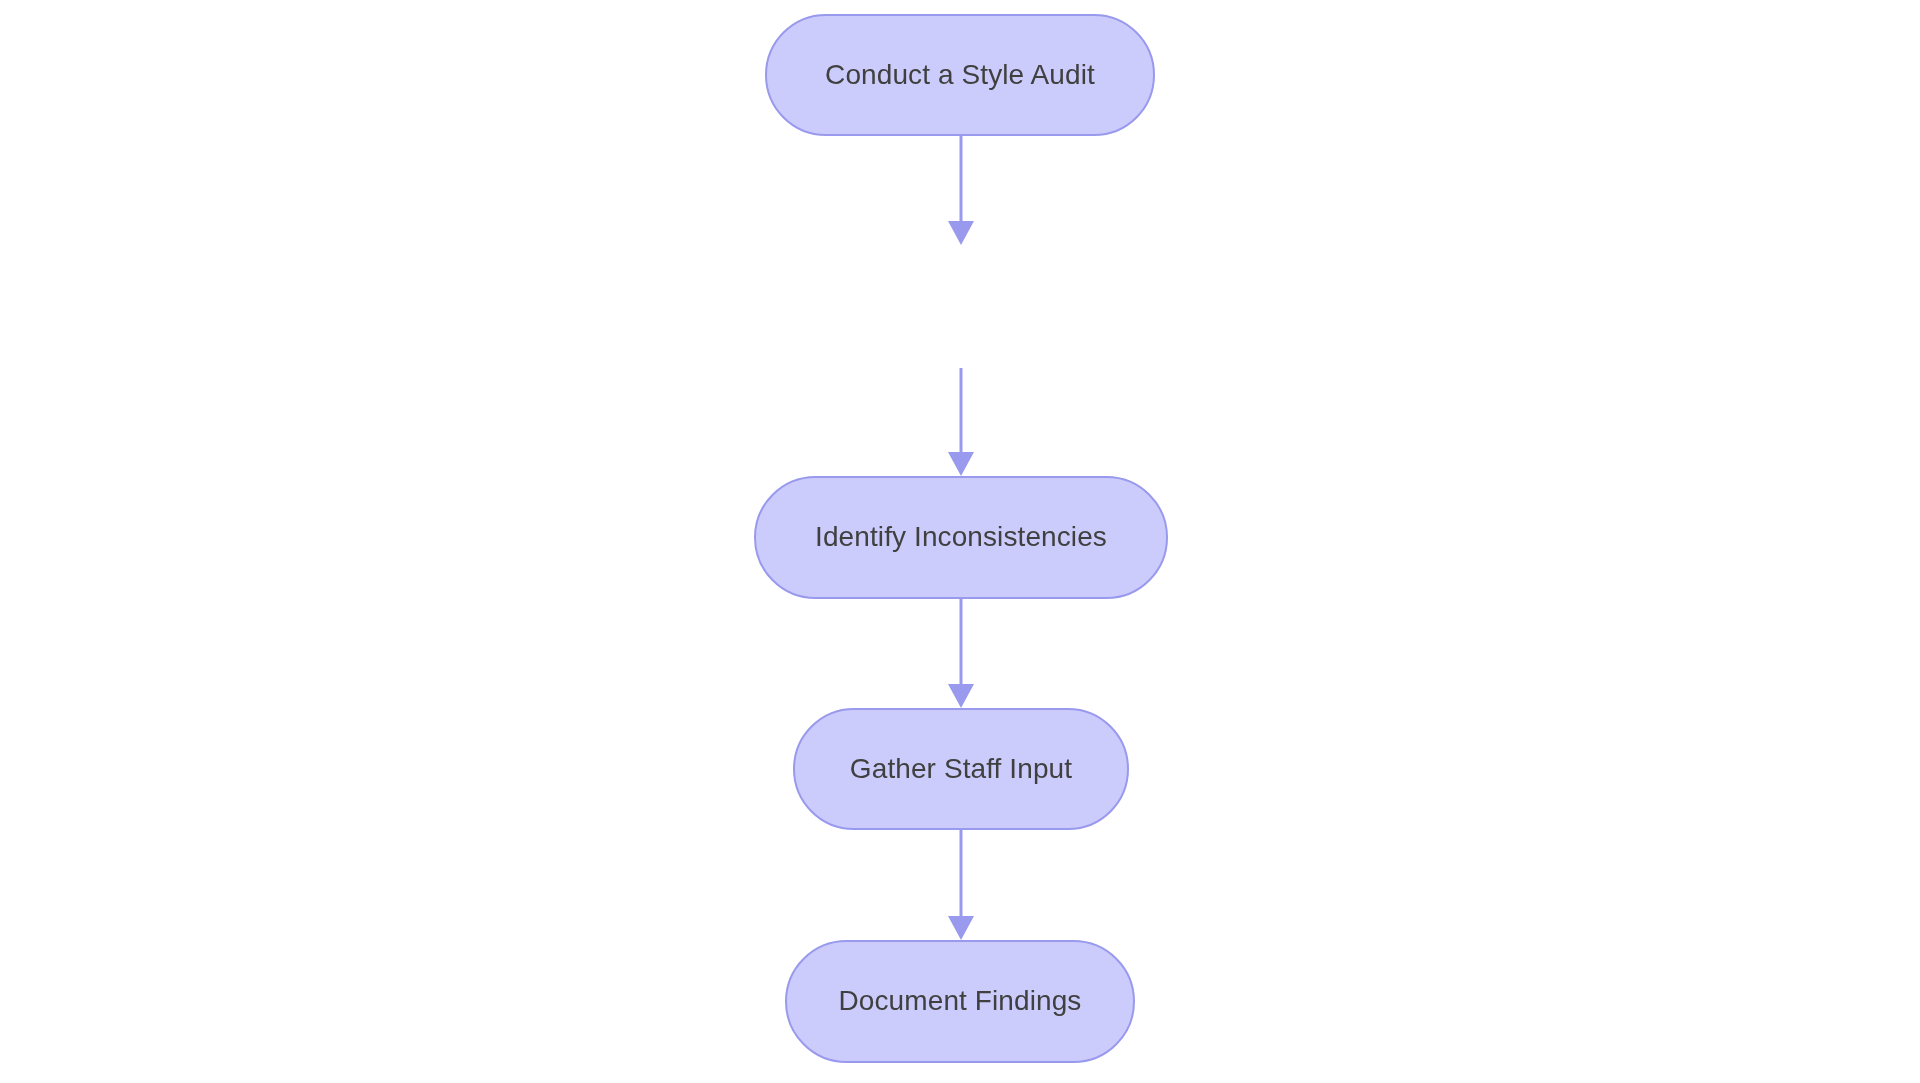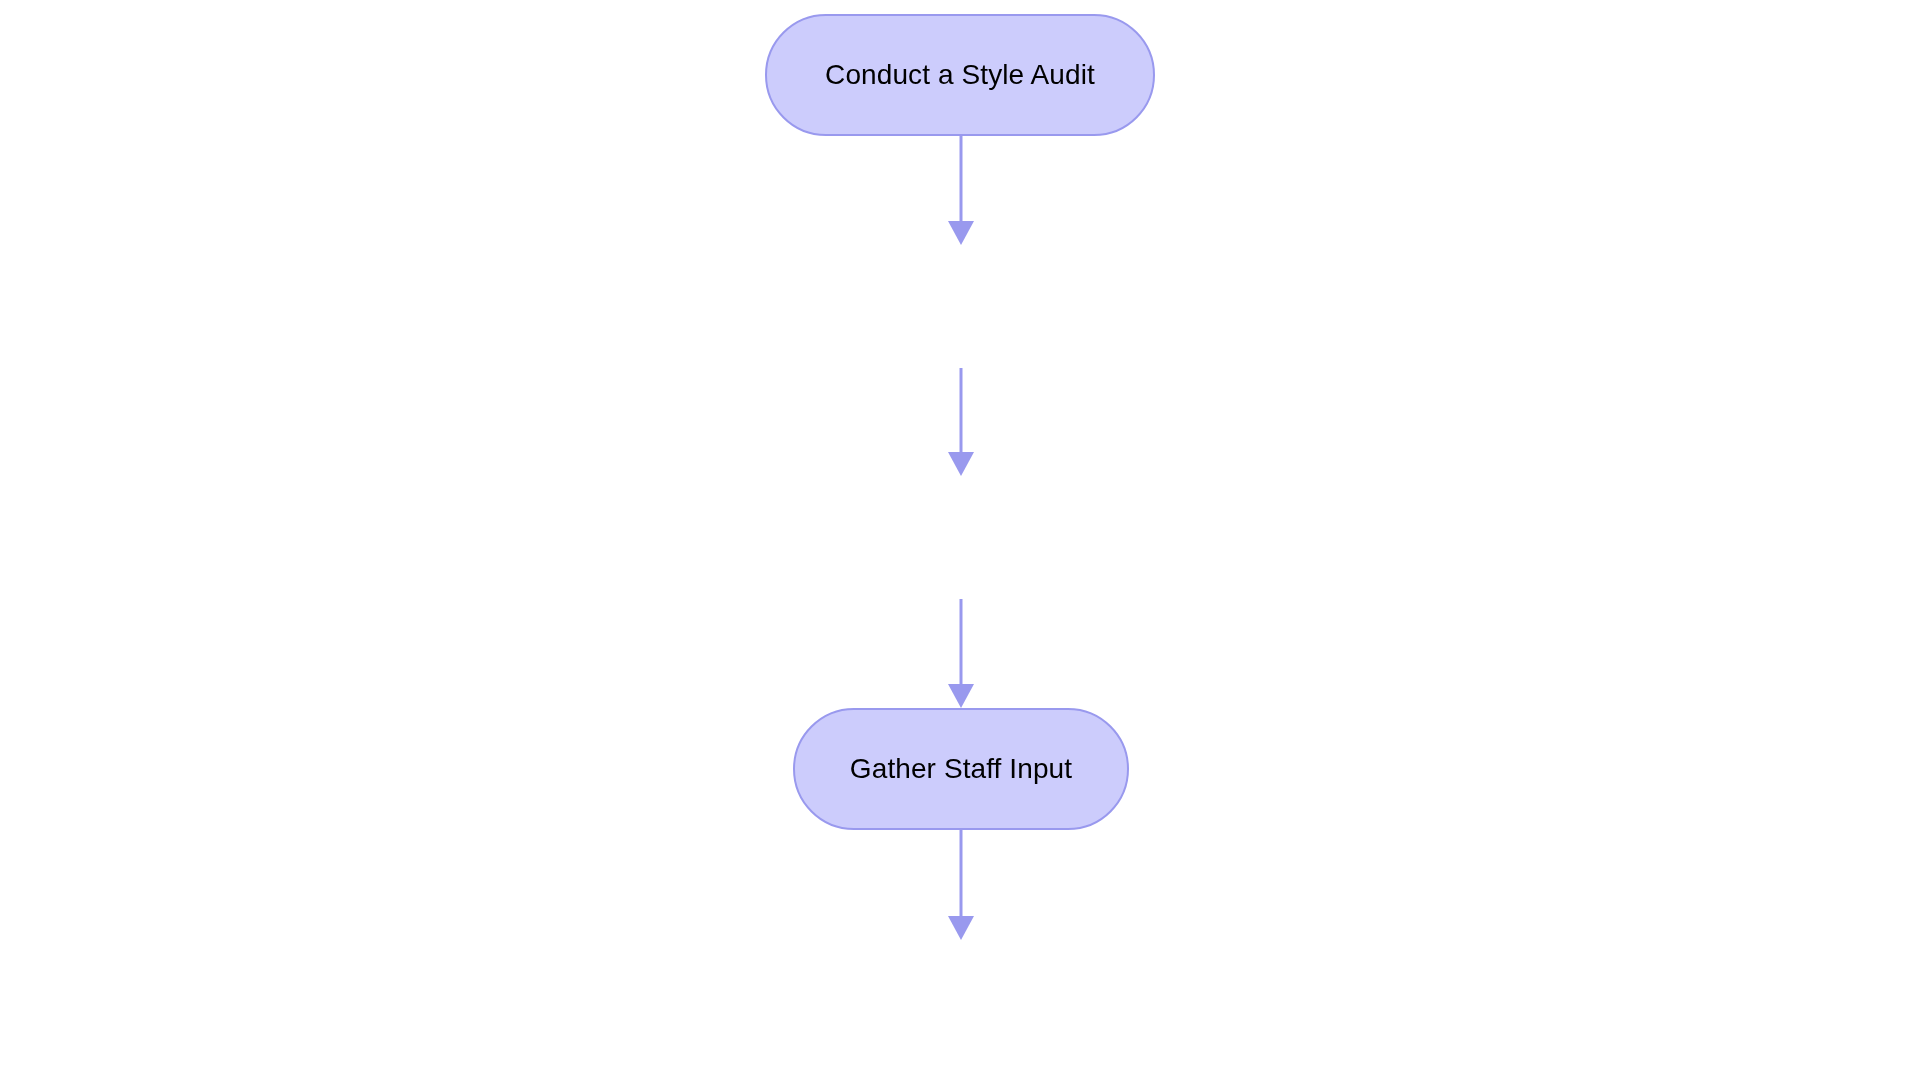--- a/index.html
+++ b/index.html
@@ -28,21 +28,21 @@
     background: #ccccfc;
     border: 2px solid #9999ee;
     border-radius: 999px;
     display: flex;
     align-items: center;
     justify-content: center;
     text-align: center;
   }
 
   .flow-node-label {
-    color: #000000;
+    color: #404040;
     font-family: "Liberation Sans", sans-serif;
     font-size: 28px;
     font-weight: 400;
     line-height: 1.1;
     letter-spacing: 0.1px;
     white-space: nowrap;
     user-select: none;
   }
 
   .flow-edge {
@@ -73,29 +73,35 @@
     <line class="flow-edge-line" x1="26" y1="0" x2="26" y2="86"></line>
     <polygon class="flow-edge-head" points="13,85 39,85 26,109"></polygon>
   </svg>
 
 
   <svg class="flow-edge" style="left:935px; top:368px; width:52px; height:109px;" viewBox="0 0 52 109">
     <line class="flow-edge-line" x1="26" y1="0" x2="26" y2="85"></line>
     <polygon class="flow-edge-head" points="13,84 39,84 26,108"></polygon>
   </svg>
 
+  <div class="flow-node" style="left:754px; top:476px; width:414px; height:123px;">
+    <span class="flow-node-label">Identify Inconsistencies</span>
+  </div>
 
   <svg class="flow-edge" style="left:935px; top:599px; width:52px; height:110px;" viewBox="0 0 52 110">
     <line class="flow-edge-line" x1="26" y1="0" x2="26" y2="86"></line>
     <polygon class="flow-edge-head" points="13,85 39,85 26,109"></polygon>
   </svg>
 
   <div class="flow-node" style="left:793px; top:708px; width:336px; height:122px;justify-content:center;">
     <span class="flow-node-label">Gather Staff Input</span>
   </div>
 
   <svg class="flow-edge" style="left:935px; top:830px; width:52px; height:111px;" viewBox="0 0 52 111">
     <line class="flow-edge-line" x1="26" y1="0" x2="26" y2="87"></line>
     <polygon class="flow-edge-head" points="13,86 39,86 26,110"></polygon>
   </svg>
 
+  <div class="flow-node" style="left:785px; top:940px; width:350px; height:123px;">
+    <span class="flow-node-label">Document Findings</span>
+  </div>
 
 </div>
 
 </body></html>

